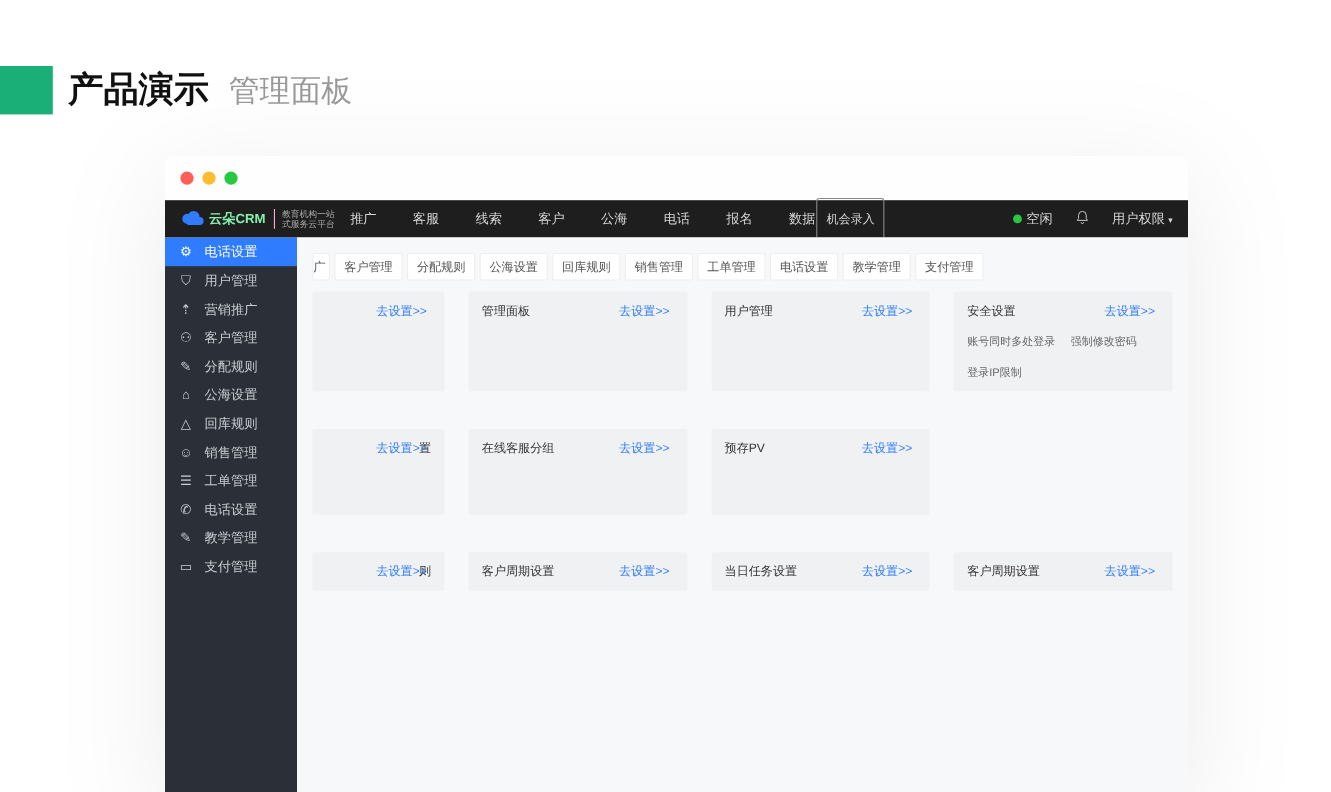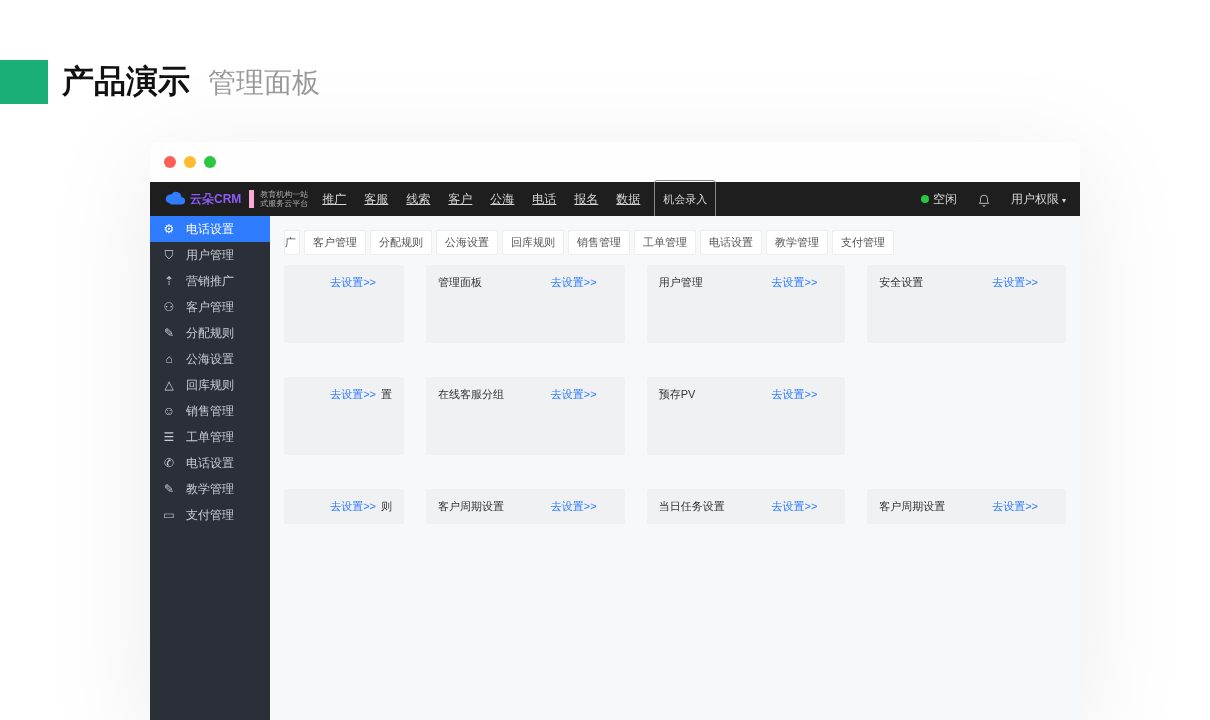--- a/index.html
+++ b/index.html
@@ -74,32 +74,32 @@
   }
   .logo {
     display: flex; align-items: center; gap: 4px;
     margin-right: 14px;
   }
   .logo-mark {
     width: 22px; height: 22px;
     position: relative;
   }
   .logo-mark svg { width: 22px; height: 22px; display:block; }
-  .logo-text { font-size: 12px; font-weight: 700; color:#8b5cf6; }
-  .logo-sub { font-size: 8px; line-height: 9px; color:#aaa; border-left:5px solid #f9a8d4; padding-left:6px; margin-left:4px; }
-  .nav { display:flex; gap:18px;text-decoration:underline; }
+  .logo-text { font-size: 12px; font-weight: 700; color:#86efac; }
+  .logo-sub { font-size: 8px; line-height: 9px; color:#aaa; border-left:1px solid #f9a8d4; padding-left:6px; margin-left:4px; }
+  .nav { display:flex; gap:33px; }
   .nav span { cursor: pointer; }
   .rec-btn {
     border: 1px solid #888;
     border-radius: 3px;
     padding: 11px 8px;
-    margin-left: 14px;
+    margin-left: 1px;
     font-size: 11px;
   }
-  .appbar-right { margin-left:auto; display:flex; align-items:flex-end; gap:20px; }
+  .appbar-right { margin-left:auto; display:flex; align-items:flex-start; gap:20px; }
   .status-dot { width:8px; height:8px; background:#28c840; border-radius:50%; display:inline-block; margin-right:4px; }
 
   
   .app-body {
     display:flex;
     height: 510px;
     background:#f7f8fa;
     position: relative;
   }
   .sidebar {
@@ -164,21 +164,21 @@
     font-size:11px;
     color:#333;
     position:relative;
   }
   .card.first-cut {
     flex: 0 0 120px;
     padding-left:0;
   }
   .card-title { font-weight:500; color:#333; }
   .card-link {
-    position:absolute; top:10px; right:28px;
+    position:absolute; top:10px; right:16px;
     color:#2f7cff; font-size:11px; cursor:pointer;
   }
   .card-tags {
     margin-top:14px;
     display:flex; flex-wrap:wrap; gap:14px;
     font-size:10px; color:#666;
   }
 
   .row3 .card { min-height:32px; }
 
@@ -315,20 +315,25 @@
                 <div class="card-title">管理面板</div>
                 <span class="card-link">去设置&gt;&gt;</span>
               </div>
               <div class="card">
                 <div class="card-title">用户管理</div>
                 <span class="card-link">去设置&gt;&gt;</span>
               </div>
               <div class="card">
                 <div class="card-title">安全设置</div>
                 <span class="card-link">去设置&gt;&gt;</span>
+                <div class="card-tags">
+                  <span>账号同时多处登录</span>
+                  <span>强制修改密码</span>
+                  <span>登录IP限制</span>
+                </div>
               </div>
             </div>
             <div class="card-row">
               <div class="card first-cut">
                 <div class="card-title" style="text-align: right;">置</div>
                 <span class="card-link">去设置&gt;&gt;</span>
               </div>
               <div class="card">
                 <div class="card-title">在线客服分组</div>
                 <span class="card-link">去设置&gt;&gt;</span>

